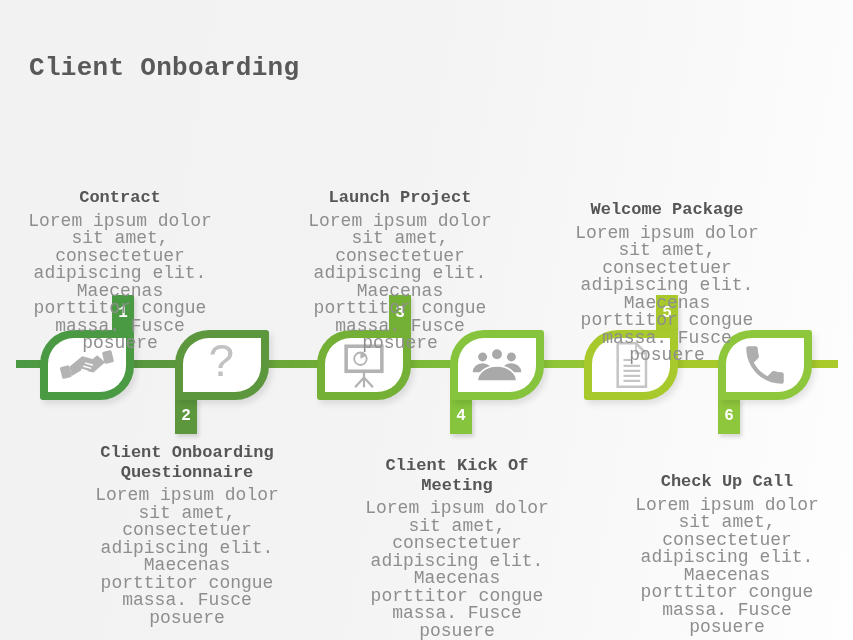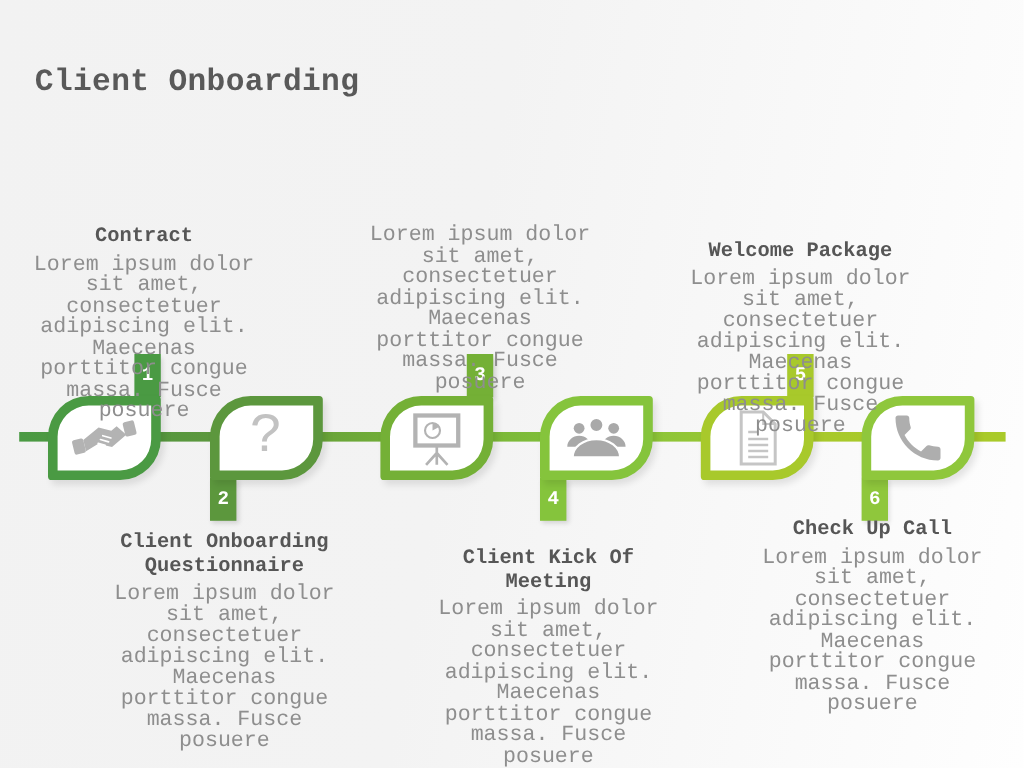--- a/index.html
+++ b/index.html
@@ -97,20 +97,21 @@
       <p>Lorem ipsum dolor sit amet,
 consectetuer adipiscing elit.
 Maecenas porttitor congue
 massa. Fusce posuere</p>
     </div>
   </div>
 
   
   <div class="step" style="--c: #74b036;">
     <div class="step-text top" style="left:307px;top:188px">
+      <h3>Launch Project</h3>
       <p>Lorem ipsum dolor sit amet,
 consectetuer adipiscing elit.
 Maecenas porttitor congue
 massa. Fusce posuere</p>
     </div>
     <div class="tab tab-top" style="left:389px">3</div>
     <div class="leaf" style="left:317px">
       <span class="icon">
         <svg viewBox="0 0 56 56" width="50" height="50">
           <g fill="none" stroke="currentColor">
@@ -177,21 +178,21 @@
   
   <div class="step" style="--c: #8fc73c;">
     <div class="tab tab-bottom" style="left:718px">6</div>
     <div class="leaf" style="left:718px">
       <span class="icon" style="color:#aeaeae">
         <svg viewBox="0 0 24 24" width="50" height="50">
           <path fill="currentColor" d="M6.62 10.79c1.44 2.83 3.76 5.14 6.59 6.59l2.2-2.21c.27-.27.67-.36 1.02-.24 1.12.37 2.33.57 3.57.57.55 0 1 .45 1 1V20c0 .55-.45 1-1 1-9.39 0-17-7.61-17-17 0-.55.45-1 1-1h3.5c.55 0 1 .45 1 1 0 1.25.2 2.45.57 3.57.11.35.03.74-.25 1.02l-2.2 2.2z"></path>
         </svg>
       </span>
     </div>
-    <div class="step-text bottom" style="left:632px;top:432px">
+    <div class="step-text bottom" style="left:632px;top:472px">
       <h3>Check Up Call</h3>
       <p>Lorem ipsum dolor sit amet,
 consectetuer adipiscing elit.
 Maecenas porttitor congue
 massa. Fusce posuere</p>
     </div>
   </div>
 
 </div>
 

